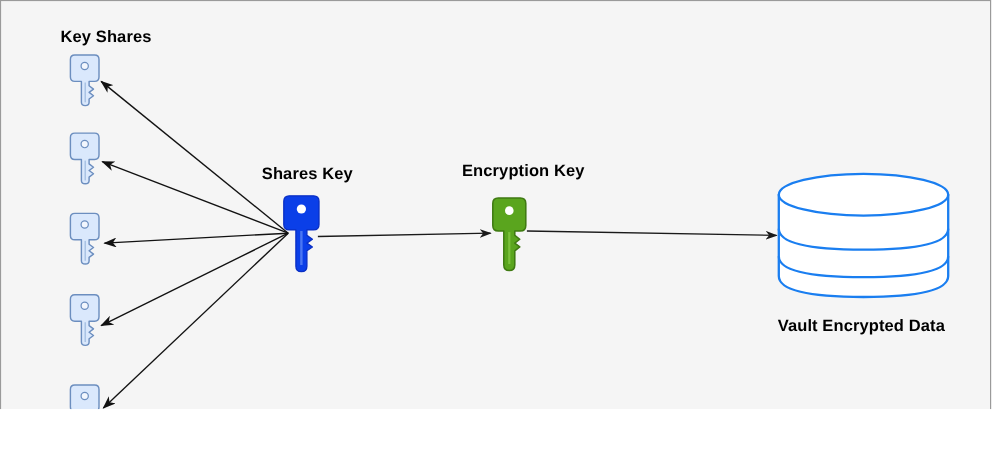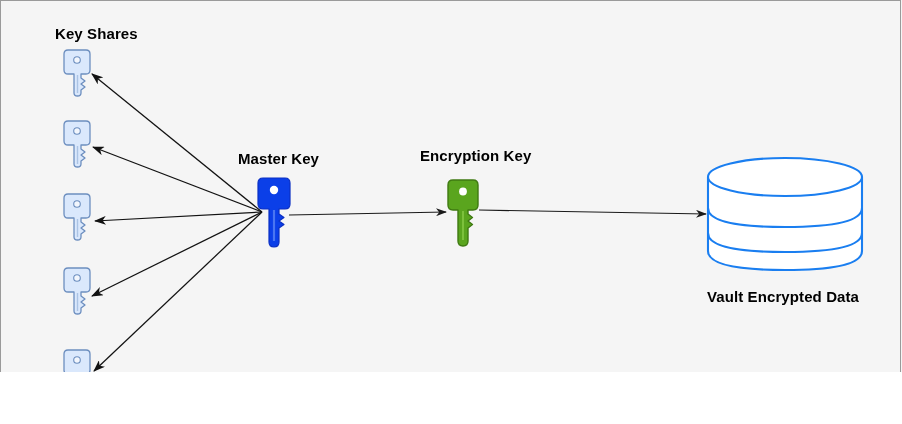--- a/index.html
+++ b/index.html
@@ -165,21 +165,21 @@
 
       <ellipse cx="785" cy="177" rx="77" ry="19" fill="#ffffff" stroke="#1a7ef0" stroke-width="2.1"></ellipse>
 
       <path d="M708,208 Q708,227 785,227 Q862,227 862,208" fill="none" stroke="#1a7ef0" stroke-width="2.1"></path>
 
       <path d="M708,233 Q708,252 785,252 Q862,252 862,233" fill="none" stroke="#1a7ef0" stroke-width="2.1"></path>
     </g>
   </svg>
 
   <div class="label" id="label-key-shares">Key Shares</div>
-  <div class="label" id="label-master-key">Master Key</div>
+  <div class="label" id="label-master-key">Shares Key</div>
   <div class="label" id="label-vault-data">Vault Encrypted Data</div>
   <div class="label" id="label-encryption-key">Encryption Key</div>
 
   <div id="ruler">
       <div class="tick" style="left: 28px;"></div>
       <div class="tick" style="left: 95px;"></div>
       <div class="tick" style="left: 162px;"></div>
       <div class="tick" style="left: 229px;"></div>
       <div class="tick" style="left: 296px;"></div>
       <div class="tick" style="left: 363px;"></div>

